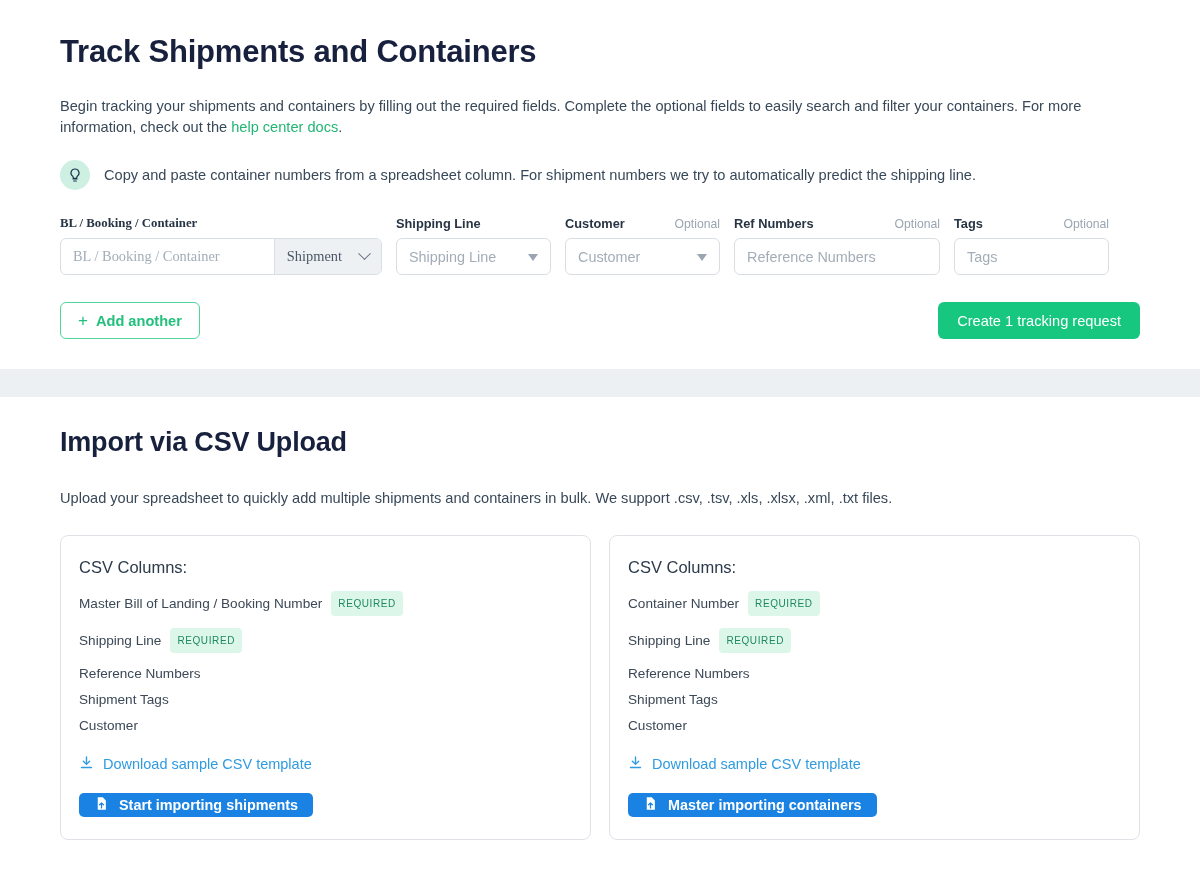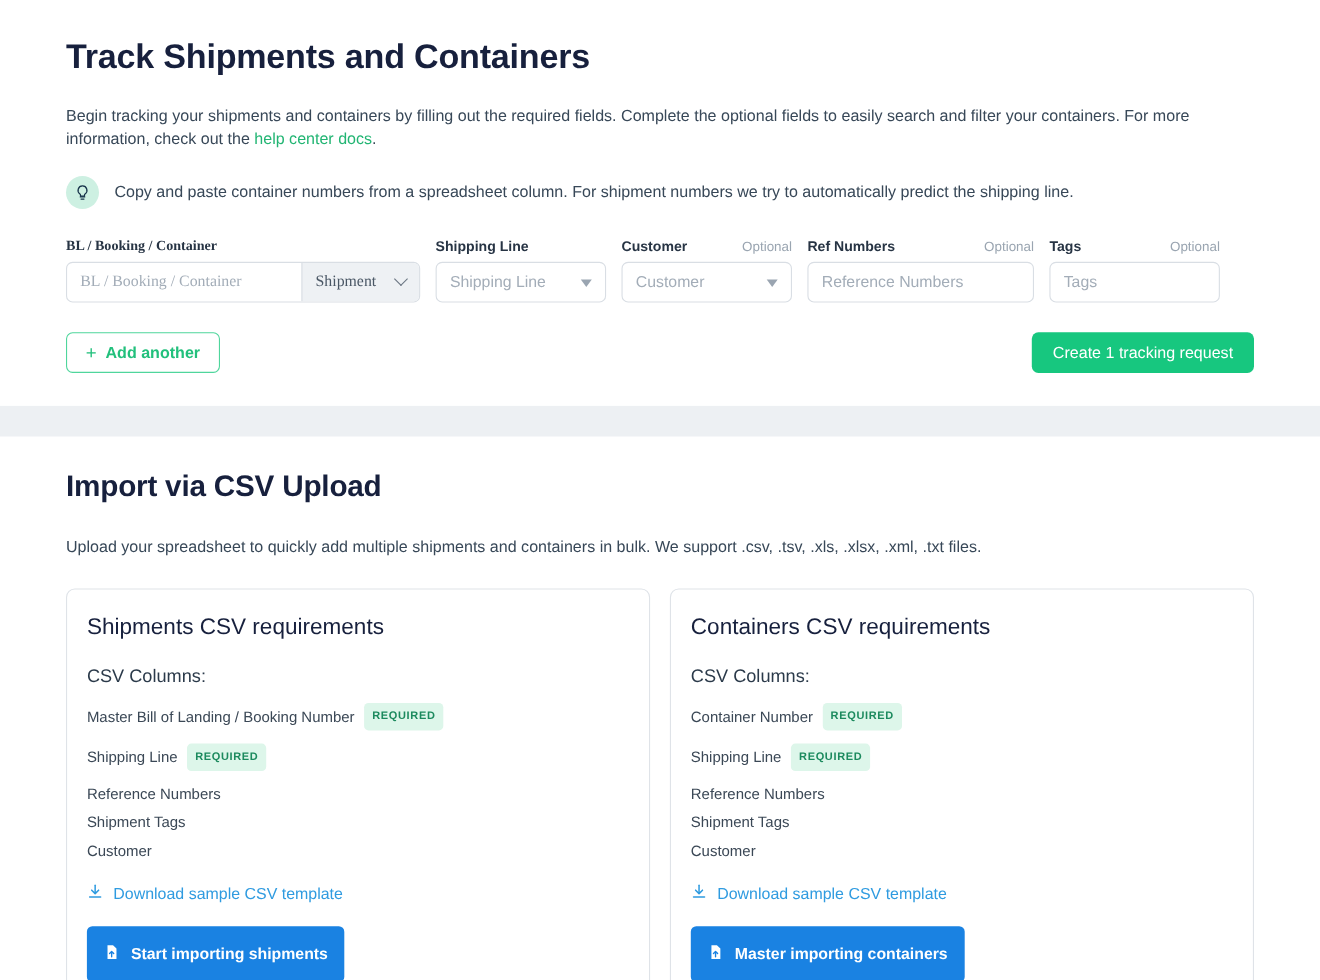--- a/index.html
+++ b/index.html
@@ -243,41 +243,41 @@
     color: #3b4856;
     margin-bottom: 12px;
     line-height: 17px;
   }
   .col-item.tight { margin-bottom: 9px; }
   .req-badge {
     display: inline-block;
     background: #ddf6ea;
     color: #1c8a5e;
     font-size: 10px;
-    font-weight: 700;
+    font-weight: 400;
     letter-spacing: 0.6px;
     padding: 4px 7px;
     border-radius: 4px;
   }
 
   .dl-link {
     display: inline-flex;
     align-items: center;
     gap: 9px;
     color: #2f9be0;
     font-size: 14.5px;
     text-decoration: none;
     margin-top: 12px;
     margin-bottom: 20px;
   }
   .btn-import {
     display: inline-flex;
     align-items: center;
     gap: 10px;
-    height: 51px;
+    height: 24px;
     padding: 0 15px;
     border: none;
     border-radius: 5px;
     background: #1a82e2;
     color: #fff;
     font-size: 14.4px;
     font-weight: 700;
     font-family: "Liberation Sans", sans-serif;
     cursor: pointer;
   }
@@ -374,21 +374,20 @@
 
   <div class="band"></div>
 
   <div class="csv-section">
     <h2 class="csv-title">Import via CSV Upload</h2>
     <p class="csv-sub">Upload your spreadsheet to quickly add multiple shipments and containers in bulk. We support .csv, .tsv, .xls, .xlsx, .xml, .txt files.</p>
 
     <div class="cards">
 
       <div class="card">
-        <h3 class="card-title">Shipments CSV requirements</h3>
         <div class="cols-label">CSV Columns:</div>
 
         <div class="col-item">
           <span>Master Bill of Landing / Booking Number</span>
           <span class="req-badge">REQUIRED</span>
         </div>
         <div class="col-item">
           <span>Shipping Line</span>
           <span class="req-badge">REQUIRED</span>
         </div>
@@ -420,21 +419,20 @@
                 <path d="M6 2h8l5 5v15H6z" fill="#ffffff"></path>
                 <path d="M12 19v-7M9 14l3-3 3 3" stroke="#1a82e2" stroke-width="2" stroke-linecap="round" stroke-linejoin="round" fill="none"></path>
               </svg>
             </span>
             <span>Start importing shipments</span>
           </button>
         </div>
       </div>
 
       <div class="card">
-        <h3 class="card-title">Containers CSV requirements</h3>
         <div class="cols-label">CSV Columns:</div>
 
         <div class="col-item">
           <span>Container Number</span>
           <span class="req-badge">REQUIRED</span>
         </div>
         <div class="col-item">
           <span>Shipping Line</span>
           <span class="req-badge">REQUIRED</span>
         </div>

